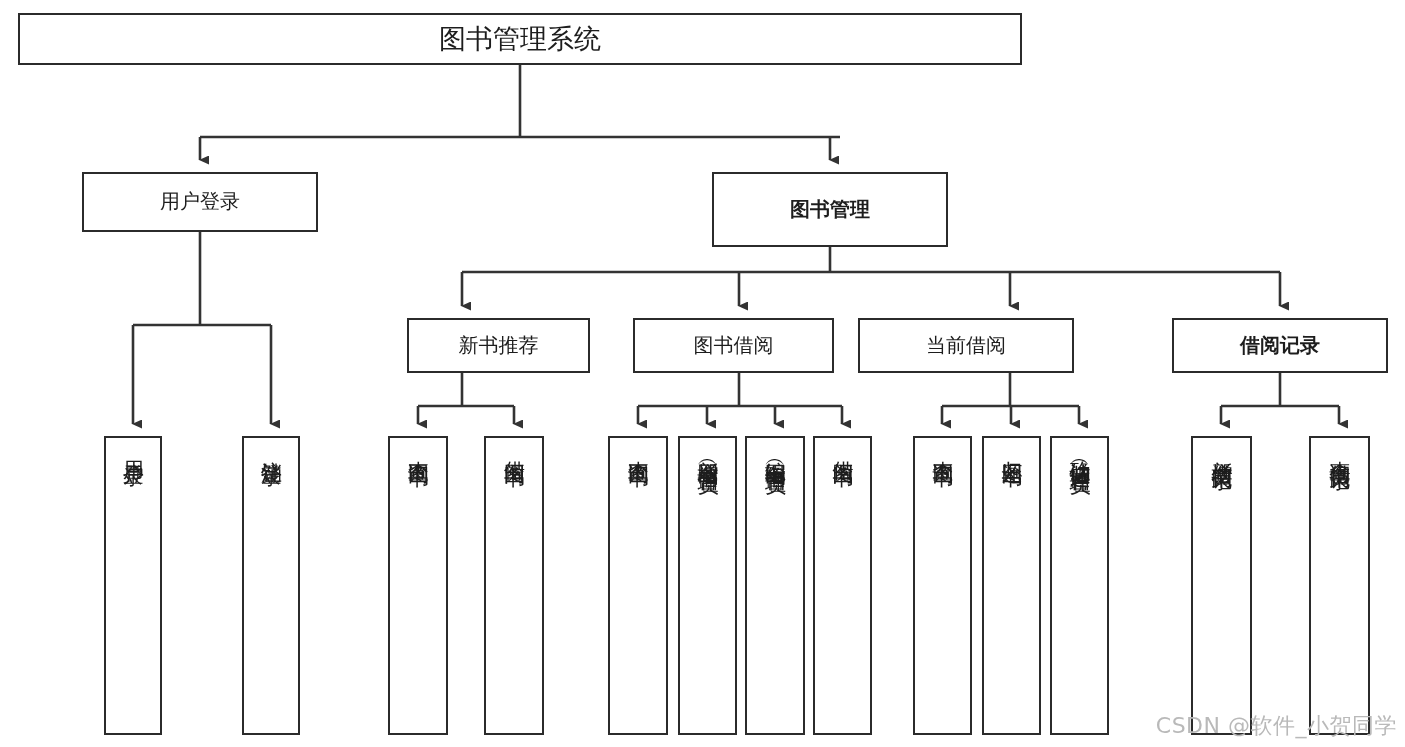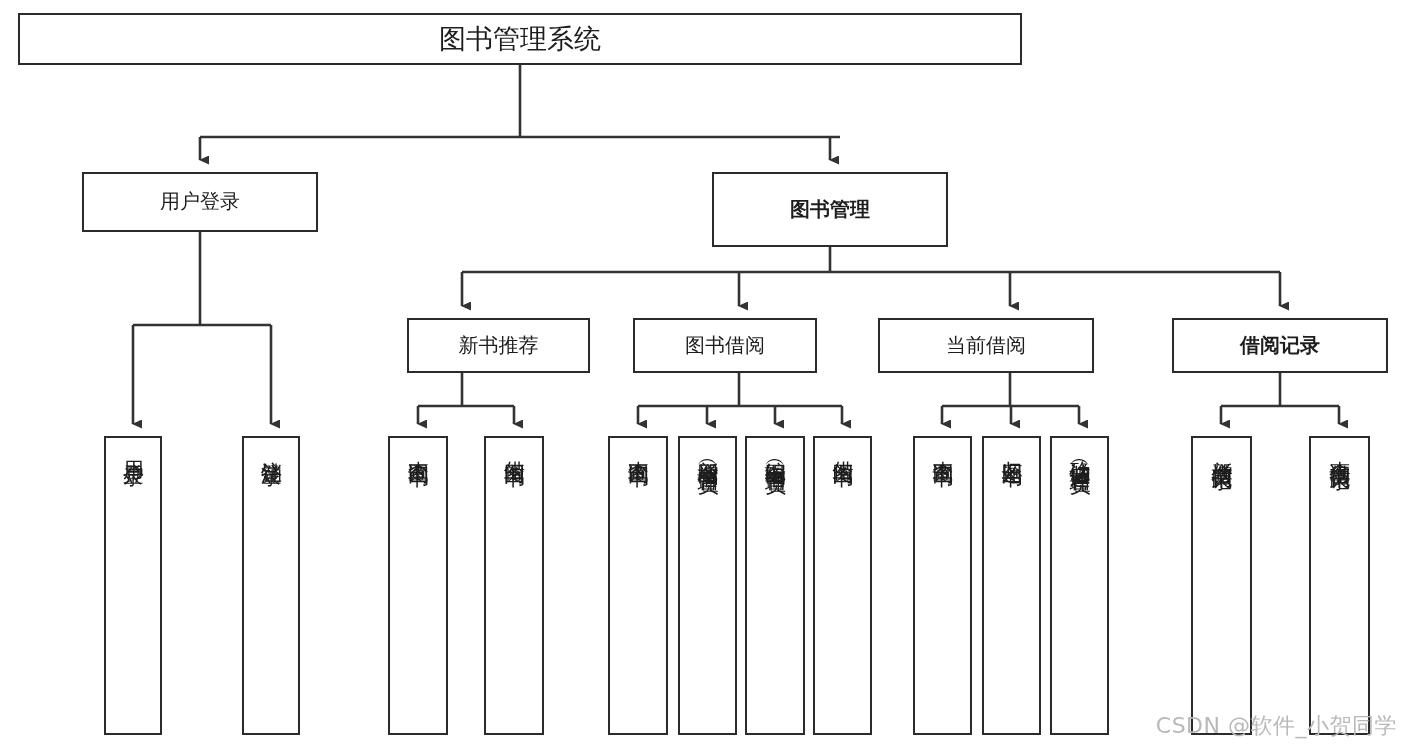--- a/index.html
+++ b/index.html
@@ -138,24 +138,24 @@
   <div class="node branch" style="left:82px; top:172px; width:236px; height:60px;">
     <span class="label">用户登录</span>
   </div>
   <div class="node branch" style="left:712px; top:172px; width:236px; height:75px;font-weight:bold;">
     <span class="label">图书管理</span>
   </div>
 
   <div class="node branch" style="left:361px; top:318px; width:183px; height:55px;margin-left:46px;">
     <span class="label">新书推荐</span>
   </div>
-  <div class="node branch" style="left:633px; top:318px; width:184px; height:55px;">
+  <div class="node branch" style="left:633px; top:318px; width:201px; height:55px;">
     <span class="label">图书借阅</span>
   </div>
-  <div class="node branch" style="left:878px; top:318px; width:216px; height:55px;">
+  <div class="node branch" style="left:858px; top:318px; width:216px; height:55px;">
     <span class="label">当前借阅</span>
   </div>
   <div class="node branch" style="left:1172px; top:318px; width:216px; height:55px;font-weight:bold;">
     <span class="label">借阅记录</span>
   </div>
 
   <div class="node leaf" style="left:104px; top:436px; width:58px; height:299px;">
     <span class="label">用户登录</span>
   </div>
   <div class="node leaf" style="left:242px; top:436px; width:58px; height:299px;">

